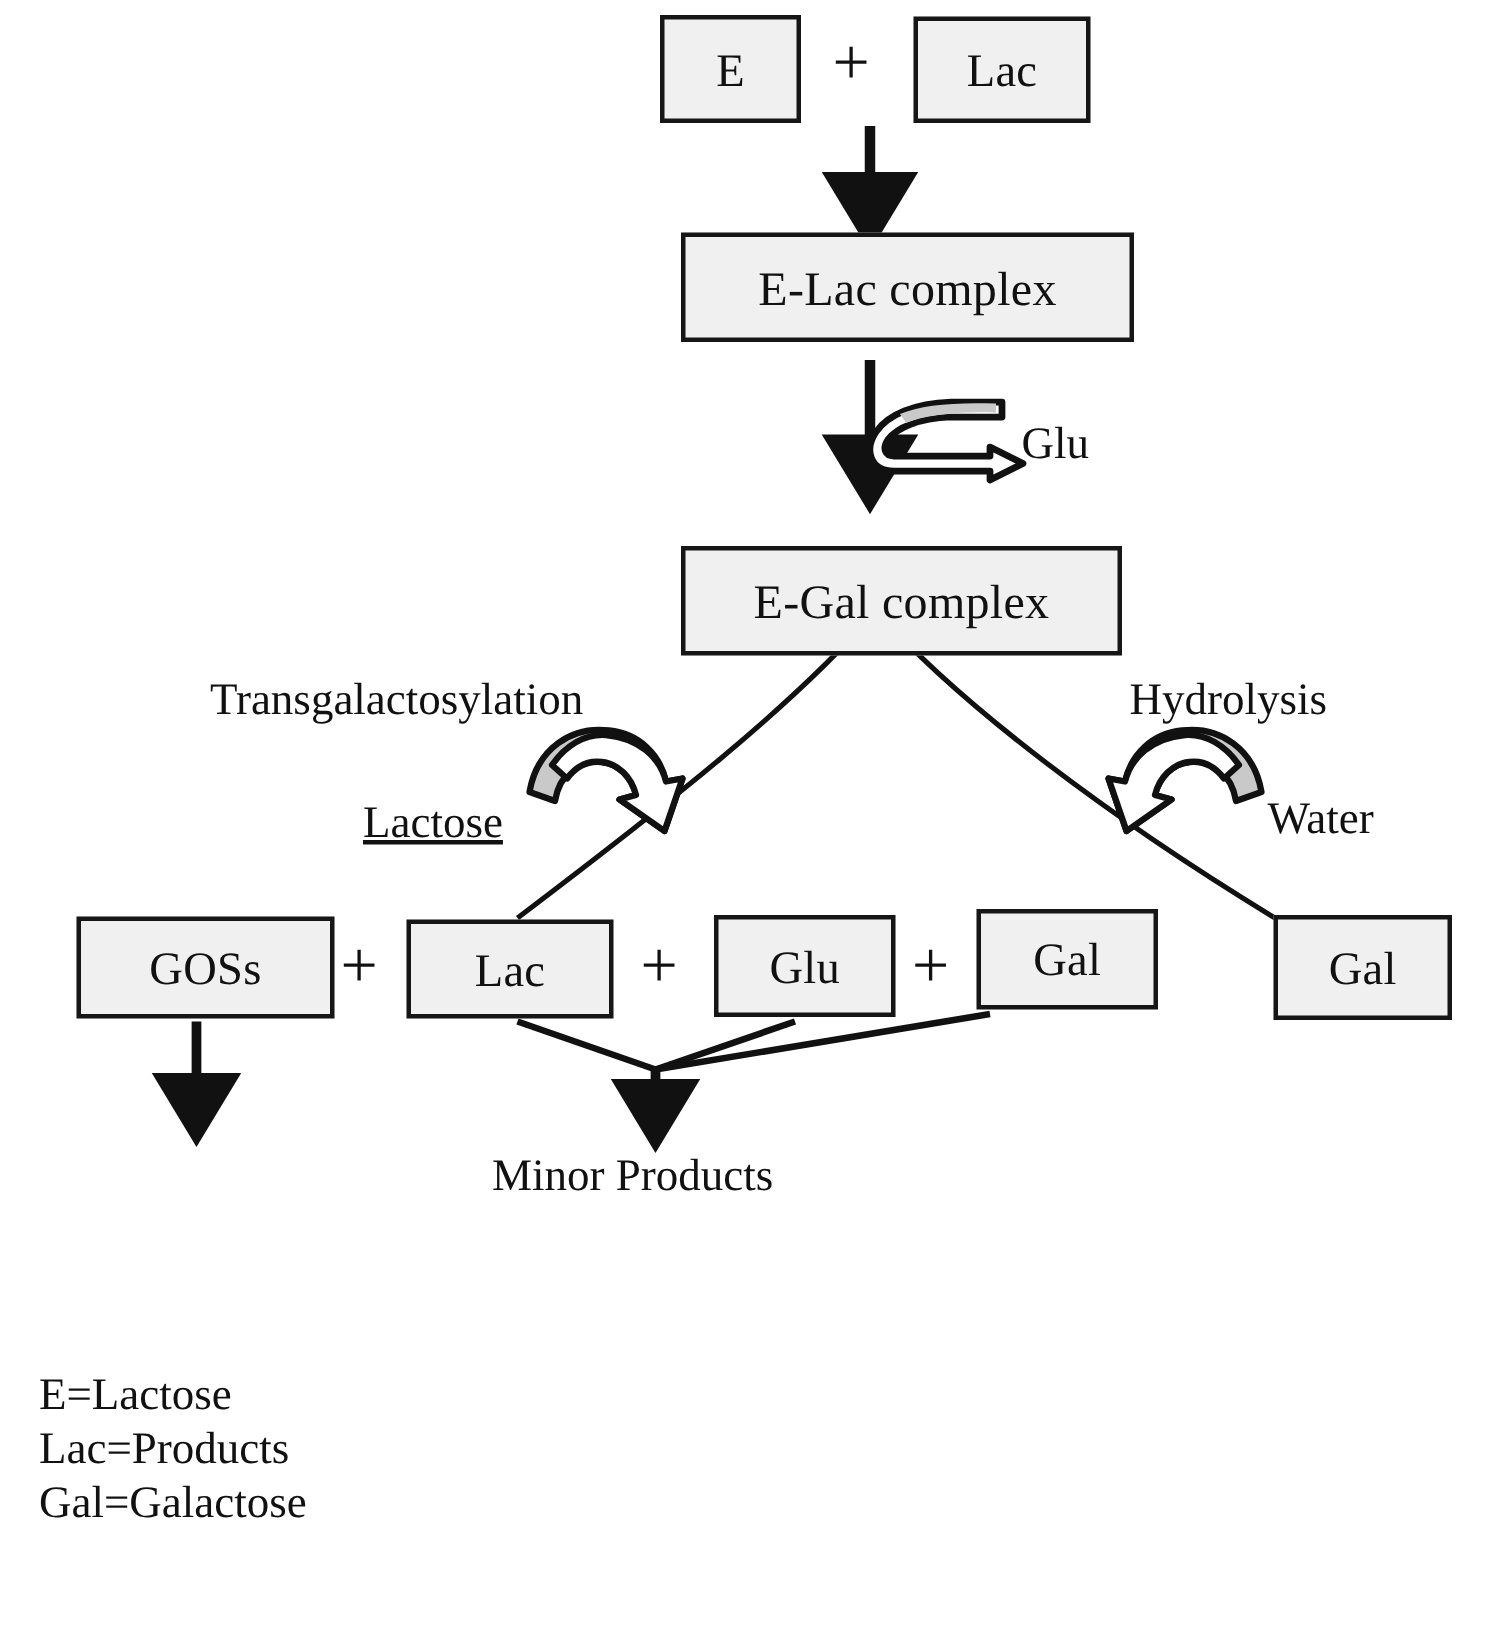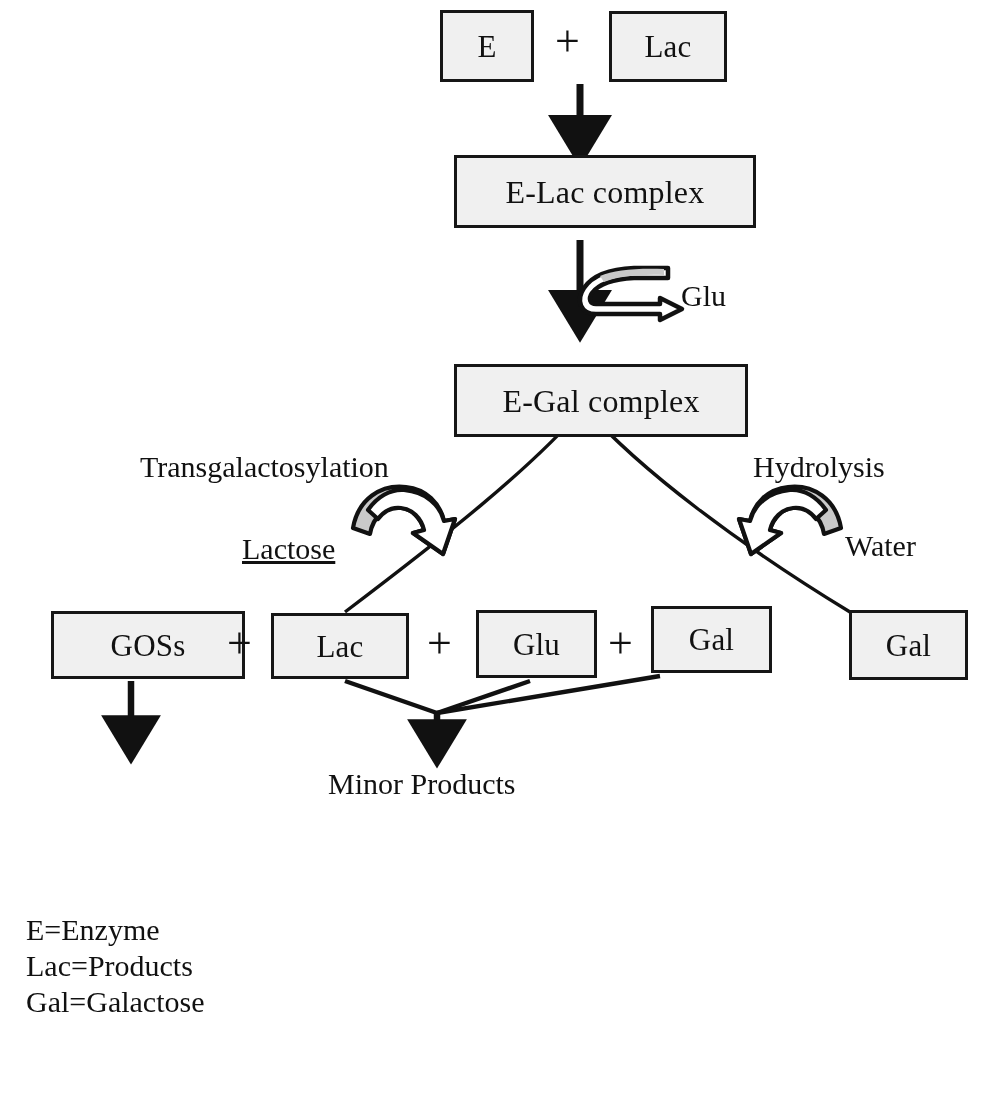--- a/index.html
+++ b/index.html
@@ -155,21 +155,21 @@
   </div>
 
   <div class="node-box box-wide" style="left:454px; top:155px; width:302px; height:73px;">
     <span class="node-label">E-Lac complex</span>
   </div>
 
   <div class="node-box box-wide" style="left:454px; top:332px; width:294px; height:73px;margin-top:32px;">
     <span class="node-label">E-Gal complex</span>
   </div>
 
-  <div class="node-box" style="left:51px; top:611px; width:194px; height:68px;">
+  <div class="node-box" style="left:51px; top:611px; width:172px; height:68px;">
     <span class="node-label">GOSs</span>
   </div>
 
   <div class="node-box" style="left:271px; top:613px; width:138px; height:66px;">
     <span class="node-label">Lac</span>
   </div>
 
   <div class="node-box" style="left:476px; top:610px; width:121px; height:68px;">
     <span class="node-label">Glu</span>
   </div>
@@ -194,18 +194,18 @@
   <div class="free-text" style="left:242px; top:534px;text-decoration:underline;">Lactose</div>
 
   <div class="free-text" style="left:753px; top:452px;">Hydrolysis</div>
 
   <div class="free-text" style="left:845px; top:531px;">Water</div>
 
 
   <div class="free-text" style="left:328px; top:769px;text-align:center;">Minor Products</div>
 
   <div class="legend">
-    <div class="legend-line">E=Enzyme</div>
+    <div class="legend-line">E=Lactose</div>
     <div class="legend-line">Lac=Products</div>
     <div class="legend-line">Gal=Galactose</div>
   </div>
 
 </div>
 
 </body></html>

